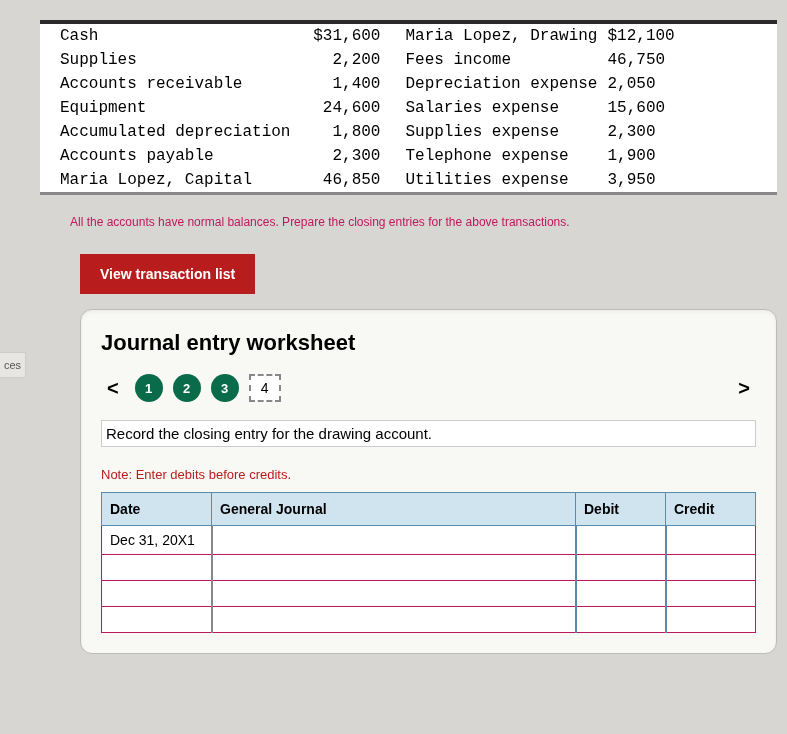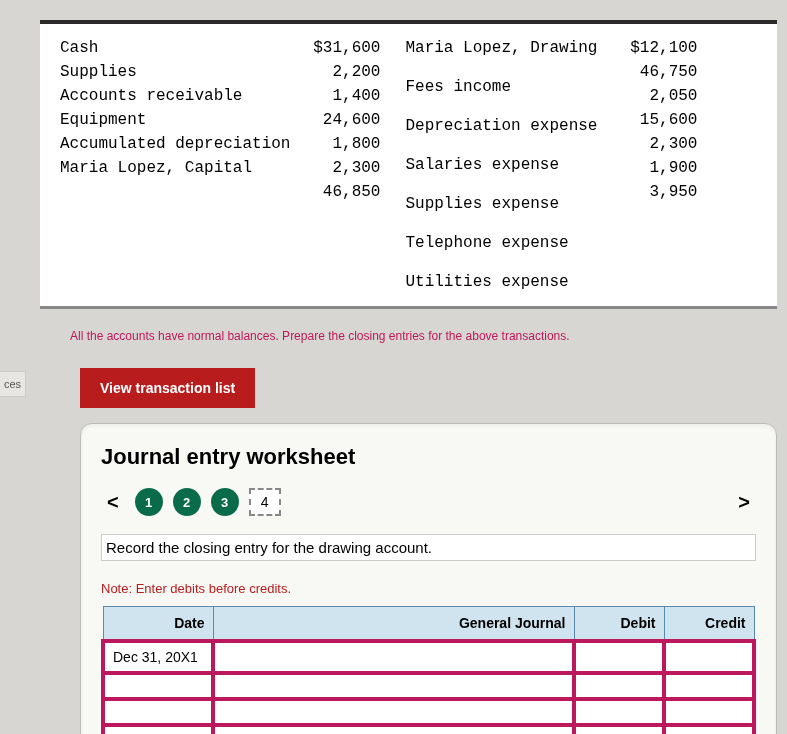--- a/index.html
+++ b/index.html
@@ -12,51 +12,51 @@
       background: #d8d6d2;
       padding: 20px 10px 20px 0;
       width: 787px;
       height: 734px;
       overflow: hidden;
       position: relative;
     }
     .left-tab {
       position: absolute;
       left: 0;
-      top: 371px;
+      top: 352px;
       background: #e8e6e2;
       border: 1px solid #ccc;
       border-left: none;
       padding: 6px 4px;
       font-size: 11px;
       color: #555;
       writing-mode: horizontal-tb;
     }
     .content {
       margin-left: 40px;
     }
     .trial-balance {
       background: #fff;
       border-top: 4px solid #2a2a2a;
       border-bottom: 3px solid #888;
-      padding: 12px 20px;
+      padding: 0 20px;
       margin-bottom: 20px;
       font-family: 'Courier New', monospace;
       font-size: 16px;
       display: flex;
       gap: 10px;
     }
     .tb-col {
       display: flex;
       flex-direction: column;
     }
     .tb-labels1 { flex: 0 0 210px; }
     .tb-values1 { flex: 0 0 80px; text-align: right; }
-    .tb-labels2 { flex: 0 0 200px; padding-left: 15px; gap: 15px; }
-    .tb-values2 { flex: 0 0 90px; text-align: right; }
+    .tb-labels2 { flex: 0 0 200px; padding-left: 15px; }
+    .tb-values2 { flex: 0 0 90px; }
     .tb-row {
       line-height: 1.5;
       white-space: nowrap;
     }
     .instruction {
       font-size: 12px;
       color: #be185d;
       margin-bottom: 25px;
       padding-left: 30px;
     }
@@ -138,25 +138,25 @@
     .journal-table {
       border-collapse: collapse;
       width: 100%;
       font-size: 14px;
     }
     .journal-table th {
       background: #d0e4f0;
       border: 1px solid #5a8aad;
       padding: 8px;
       font-weight: bold;
-      text-align: right;
+      text-align: left;
     }
     .journal-table td {
       background: #fff;
-      border: 4px solid #be185d;
+      border: 1px solid #be185d;
       padding: 6px;
       height: 26px;
     }
     .journal-table .date-col { width: 110px; }
     .journal-table .debit-col, .journal-table .credit-col { width: 90px; }
     .journal-table td.date-cell {
       border-right: 2px solid #888;
       text-align: left;
       padding-left: 8px;
     }
@@ -171,20 +171,21 @@
 <div class="left-tab">ces</div>
 
 <div class="content">
   <div class="trial-balance">
     <div class="tb-col tb-labels1">
       <div class="tb-row">Cash</div>
       <div class="tb-row">Supplies</div>
       <div class="tb-row">Accounts receivable</div>
       <div class="tb-row">Equipment</div>
       <div class="tb-row">Accumulated depreciation</div>
+      <div class="tb-row">Accounts payable</div>
       <div class="tb-row">Maria Lopez, Capital</div>
     </div>
     <div class="tb-col tb-values1">
       <div class="tb-row">$31,600</div>
       <div class="tb-row">2,200</div>
       <div class="tb-row">1,400</div>
       <div class="tb-row">24,600</div>
       <div class="tb-row">1,800</div>
       <div class="tb-row">2,300</div>
       <div class="tb-row">46,850</div>

